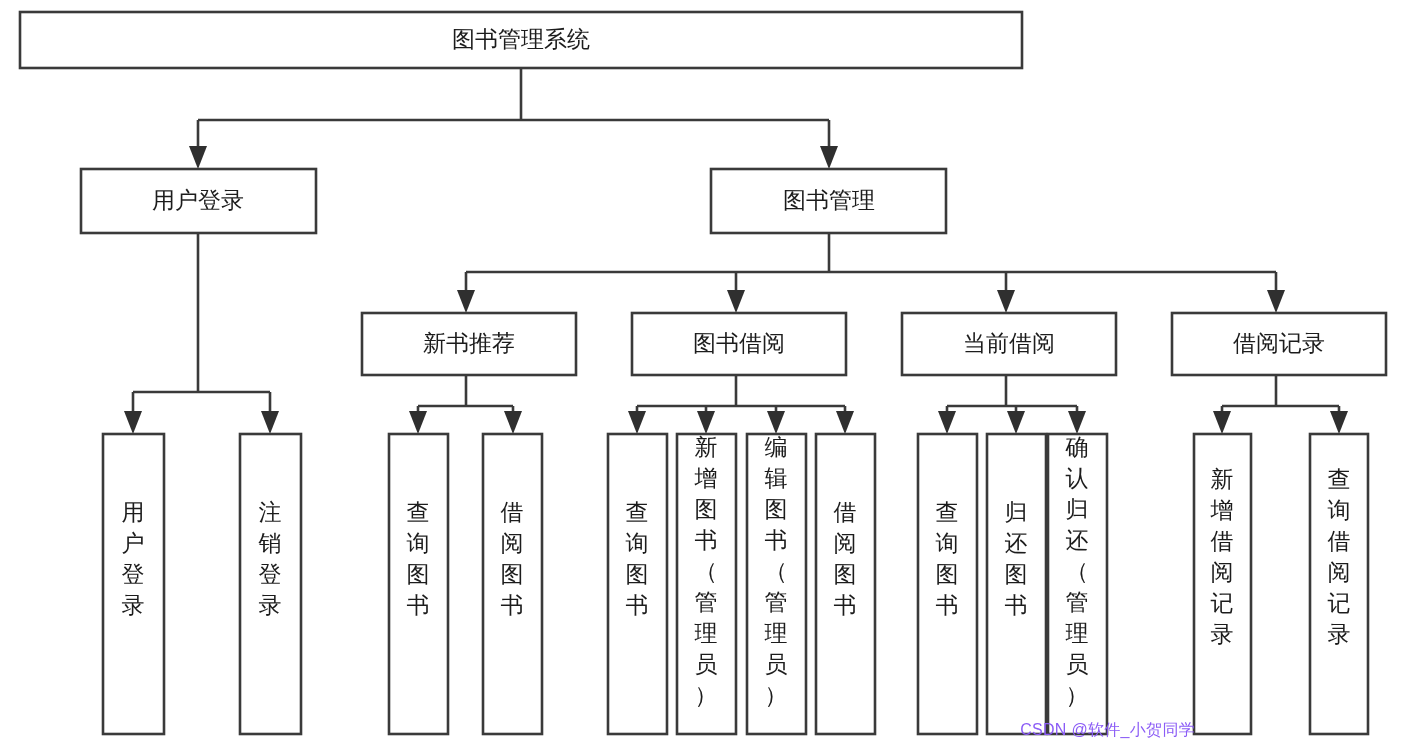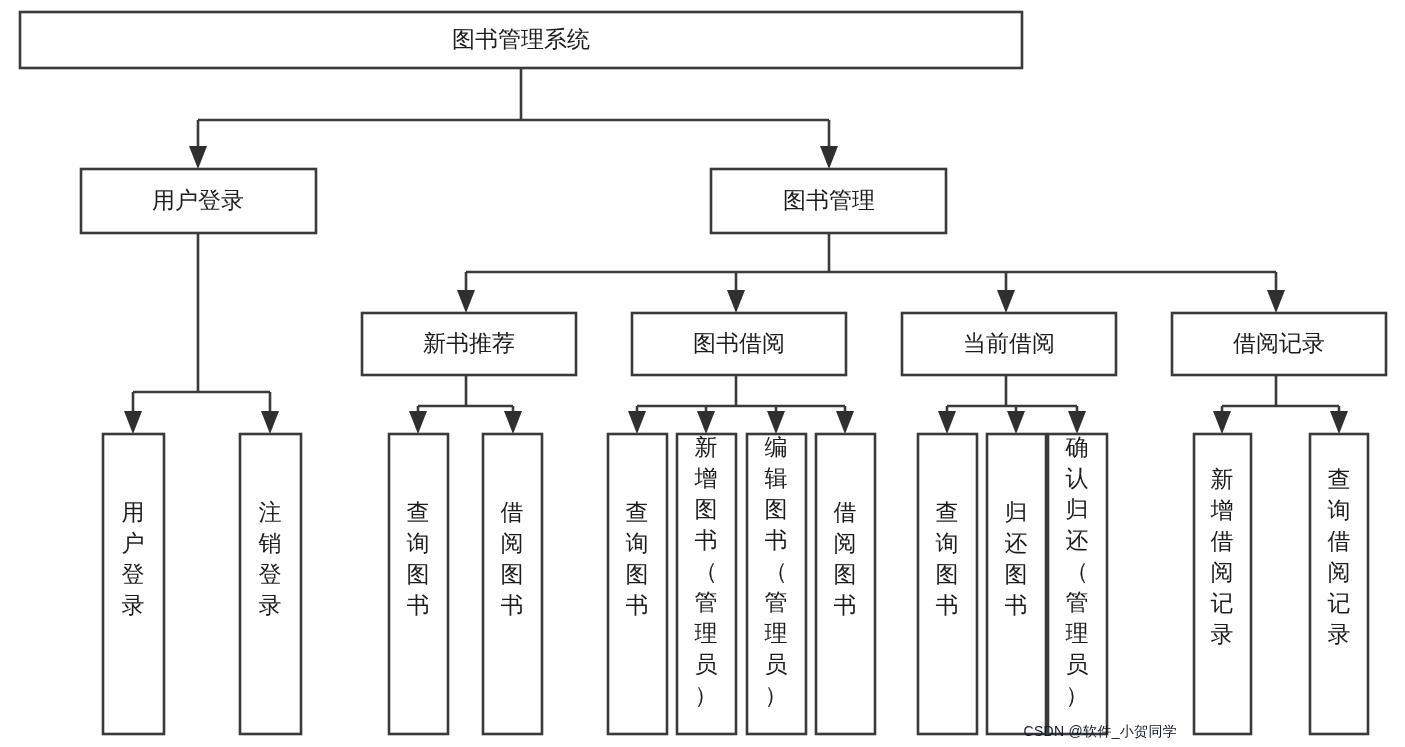--- a/index.html
+++ b/index.html
@@ -51,25 +51,25 @@
     dominant-baseline: middle;
   }
   .node-label-v {
     font-family: "Liberation Sans", "DejaVu Sans", sans-serif;
     font-size: 23px;
     fill: #1c1c1c;
     text-anchor: middle;
   }
   .watermark {
     position: absolute;
-    right: 27px;
+    right: 9px;
     bottom: 6px;
     font-family: "Liberation Sans", "DejaVu Sans", sans-serif;
-    font-size: 14px;
-    color: #0f172a;
+    font-size: 16px;
+    color: #8b5cf6;
     white-space: nowrap;
     letter-spacing: 0.3px;
     user-select: none;
   }
 </style>
 </head>
 <body>
 
 <div id="diagram-root">
 

